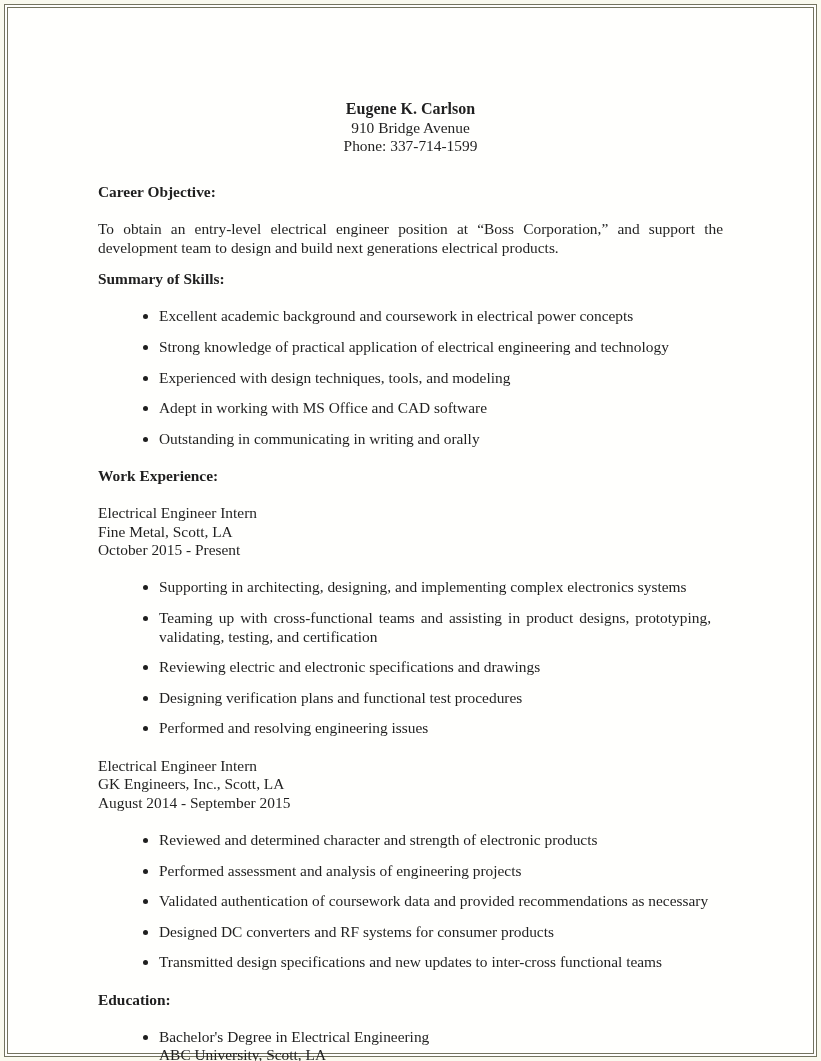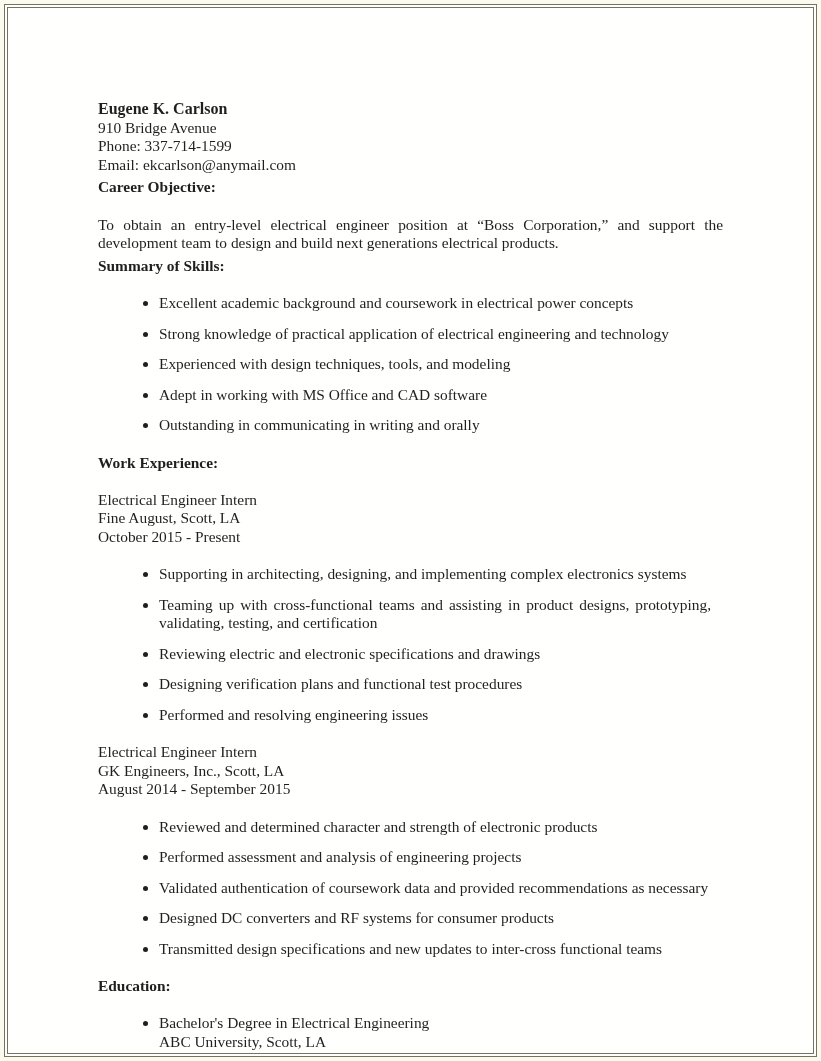--- a/index.html
+++ b/index.html
@@ -16,33 +16,33 @@
     position: absolute;
     top: 4px; left: 4px; right: 4px; bottom: 4px;
     border: 4px double #73735f;
     background: #fffffd;
     box-sizing: border-box;
     padding: 92px 90px 0 90px;
     font-size: 15.4px;
     line-height: 18.6px;
   }
   .contact-header {
-    text-align: left;
-    margin: 0 0 4px 0;
+    text-align: center;
+    margin: 0 0 27px 0;
   }
   .contact-header .name {
     font-weight: bold;
     font-size: 16px;
   }
   .section-heading {
     font-weight: bold;
     margin: 0 0 18.6px 0;
   }
   .para {
-    margin: 0 0 4px 0;
+    margin: 0 0 13px 0;
     text-align: justify;
   }
   ul.bullets {
     margin: 0 0 18.6px 0;
     padding: 0 0 0 49px;
     text-align: justify;
     list-style: disc outside;
   }
   ul.bullets li {
     margin: 12px;
@@ -55,40 +55,39 @@
 </style>
 </head>
 <body>
 
 <div class="page">
 
   <div class="contact-header">
     <div class="name">Eugene K. Carlson</div>
     <div>910 Bridge Avenue</div>
     <div>Phone: 337-714-1599</div>
-    <div>Email: ekcarlson@anymail.com</div>
   </div>
 
   <div class="section-heading">Career Objective:</div>
   <p class="para">To obtain an entry-level electrical engineer position at “Boss Corporation,” and support the development team to design and build next generations electrical products.</p>
 
   <div class="section-heading">Summary of Skills:</div>
   <ul class="bullets">
     <li>Excellent academic background and coursework in electrical power concepts</li>
     <li>Strong knowledge of practical application of electrical engineering and technology</li>
     <li>Experienced with design techniques, tools, and modeling</li>
     <li>Adept in working with MS Office and CAD software</li>
     <li>Outstanding in communicating in writing and orally</li>
   </ul>
 
   <div class="section-heading">Work Experience:</div>
 
   <div class="job-header">
     <div>Electrical Engineer Intern</div>
-    <div>Fine August, Scott, LA</div>
+    <div>Fine Metal, Scott, LA</div>
     <div>October 2015 - Present</div>
   </div>
   <ul class="bullets">
     <li>Supporting in architecting, designing, and implementing complex electronics systems</li>
     <li>Teaming up with cross-functional teams and assisting in product designs, prototyping, validating, testing, and certification</li>
     <li>Reviewing electric and electronic specifications and drawings</li>
     <li>Designing verification plans and functional test procedures</li>
     <li>Performed and resolving engineering issues</li>
   </ul>
 

